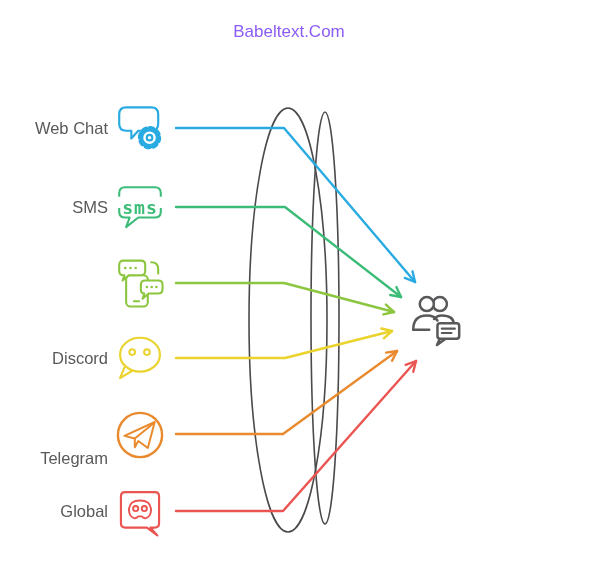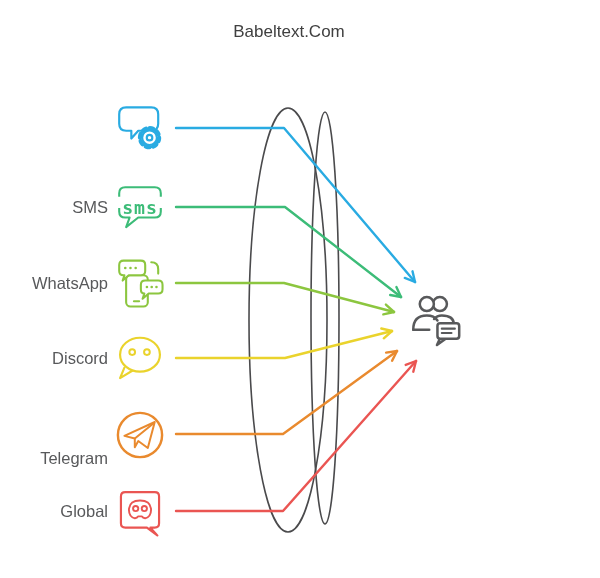--- a/index.html
+++ b/index.html
@@ -1,19 +1,19 @@
 <!DOCTYPE html>
 <html><head>
 <meta charset="utf-8">
 <style>
   html,body{margin:0;padding:0;background:#fff;}
   .stage{position:relative;width:600px;height:578px;background:#ffffff;overflow:hidden;
          font-family:"Liberation Sans",sans-serif;}
   .title{position:absolute;top:21px;left:0;width:578px;text-align:center;
-         font-size:17px;line-height:22px;color:#404040;}
+         font-size:17px;line-height:22px;color:#8b5cf6;}
   .layer{position:absolute;left:0;top:0;width:600px;height:578px;}
   .ch-label{position:absolute;right:492px;transform:translateY(-50%);
             font-size:16.5px;color:#58595B;white-space:nowrap;}
   .ch-icon{position:absolute;left:114px;width:52px;height:52px;}
   .target-icon{position:absolute;left:407px;top:289px;width:58px;height:60px;}
   .target-label{position:absolute;left:479px;top:299px;font-size:17px;line-height:22px;
                 color:#58595B;white-space:nowrap;}
 </style>
 </head>
 <body>
@@ -45,22 +45,22 @@
       <line x1="392" y1="331" x2="383.8" y2="338.3" stroke="#EAD32C" stroke-width="2.4" stroke-linecap="round"></line>
       <line x1="392" y1="331" x2="381.3" y2="328.5" stroke="#EAD32C" stroke-width="2.4" stroke-linecap="round"></line>
       <polyline points="176,434 283,434 397,351" fill="none" stroke="#E98A2E" stroke-width="2.4" stroke-linecap="round" stroke-linejoin="round"></polyline>
       <line x1="397" y1="351" x2="392.1" y2="360.8" stroke="#E98A2E" stroke-width="2.4" stroke-linecap="round"></line>
       <line x1="397" y1="351" x2="386.1" y2="352.6" stroke="#E98A2E" stroke-width="2.4" stroke-linecap="round"></line>
       <polyline points="176,511 283,511 416,361" fill="none" stroke="#EA5552" stroke-width="2.4" stroke-linecap="round" stroke-linejoin="round"></polyline>
       <line x1="416" y1="361" x2="413.3" y2="371.7" stroke="#EA5552" stroke-width="2.4" stroke-linecap="round"></line>
       <line x1="416" y1="361" x2="405.7" y2="364.9" stroke="#EA5552" stroke-width="2.4" stroke-linecap="round"></line>
     </svg>
 
+  <div class="ch-label" style="top:128px">Web Chat</div>
   <div class="ch-label" style="top:207px">SMS</div>
-  <div class="ch-label" style="top:283px">WhatsApp</div>
   <div class="ch-label" style="top:358px">Discord</div>
   <div class="ch-label" style="top:458px">Telegram</div>
   <div class="ch-label" style="top:511px">Global</div>
 
   <svg class="ch-icon" style="top:103px" viewBox="0 0 60 60">
     <g fill="none" stroke-width="2.5" stroke-linejoin="round" stroke-linecap="round" stroke="#29ABE2">
       <path d="M14,5 H43 Q51,5 51,13 V24 Q51,32 43,32 H28 L20,41 V32 H14 Q6,32 6,24 V13 Q6,5 14,5 Z"></path>
       <circle cx="41" cy="40" r="11" stroke-width="5" stroke-dasharray="4.2 4.44"></circle>
       <circle cx="41" cy="40" r="8.5" fill="#ffffff"></circle>
       <circle cx="41" cy="40" r="3.2" fill="#ffffff"></circle>

